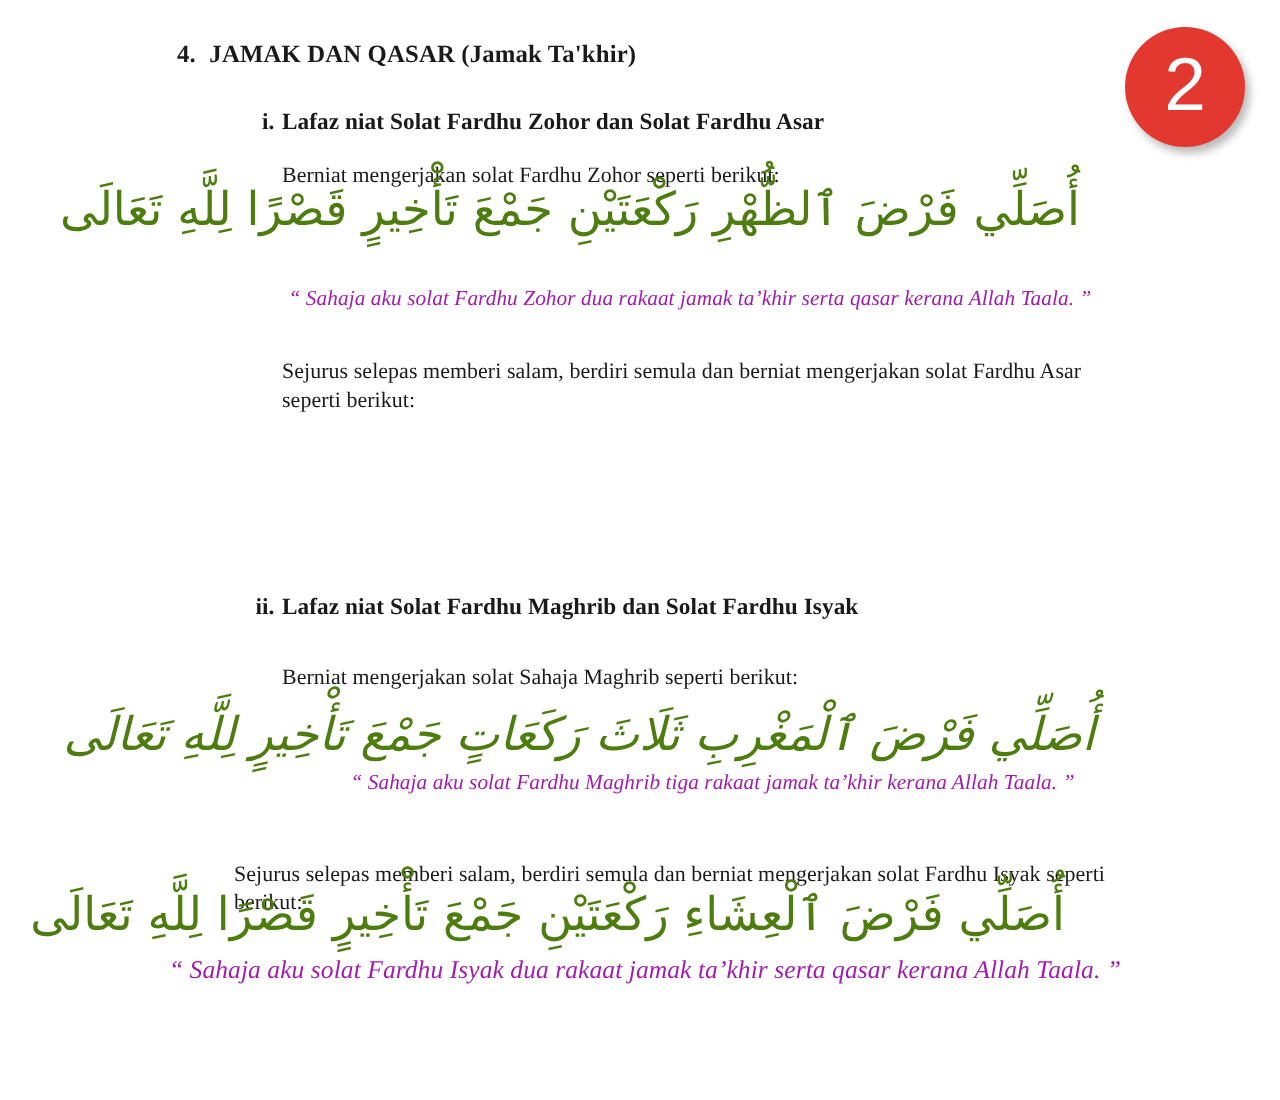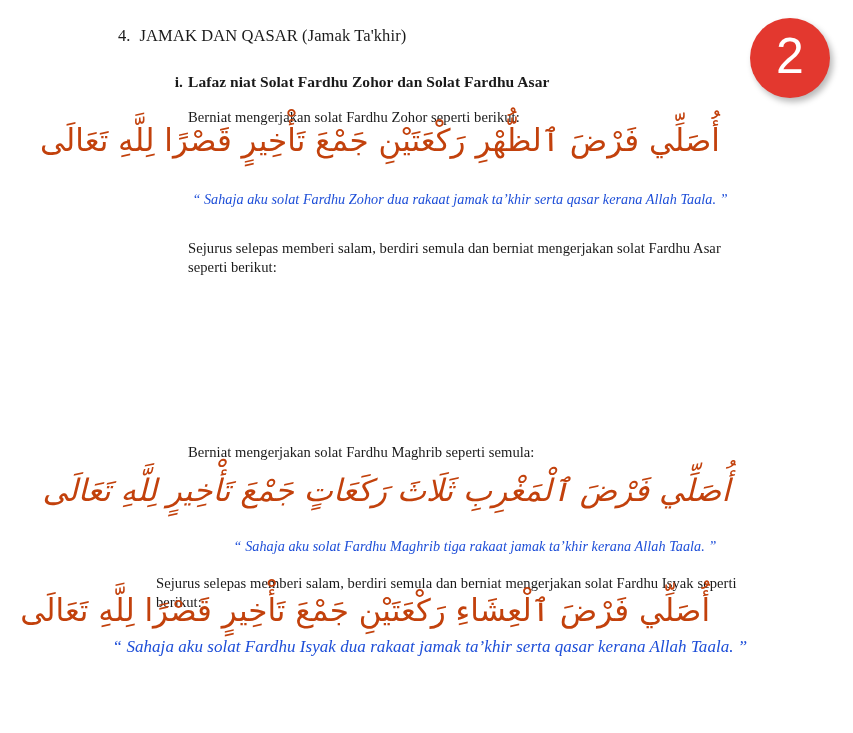--- a/index.html
+++ b/index.html
@@ -49,21 +49,21 @@
     letter-spacing: 0;
     transform: translateY(-2px);
   }
 
   
   .section-heading {
     position: absolute;
     left: 118px;
     top: 26px;
     font-size: 16.5px;
-    font-weight: normal;
+    font-weight: bold;
     letter-spacing: 0.1px;
     white-space: nowrap;
   }
   .section-heading .num { margin-right: 9px; }
 
   .sub-heading {
     position: absolute;
     font-size: 15.5px;
     font-weight: bold;
     white-space: nowrap;
@@ -87,42 +87,42 @@
 
   
   .arabic {
     position: absolute;
     direction: rtl;
     unicode-bidi: bidi-override;
     text-align: center;
     font-family: "DejaVu Sans", "Liberation Sans", sans-serif;
     font-size: 31px;
     line-height: 1.45;
-    color: #c2410c;
+    color: #4d7c0f;
     white-space: nowrap;
     font-weight: 500;
   }
   .arabic-zohor   { left: 160px; top: 118px; width: 560px; }
   .arabic-asar    { left: 160px; top: 262px; width: 560px; }
   .arabic-maghrib { left: 170px; top: 468px; width: 560px; font-style: italic; }
   .arabic-isyak   { left: 140px; top: 588px; width: 570px; }
 
   
   .caption {
     position: absolute;
     font-style: italic;
     font-size: 14.2px;
     line-height: 1.3;
     text-align: center;
     letter-spacing: 0.05px;
-    color: #1d4ed8;
+    color: #a21caf;
   }
   .caption-zohor   { left: 140px; top: 190px; width: 640px; }
   .caption-asar    { left: 140px; top: 330px; width: 640px; }
-  .caption-maghrib { left: 175px; top: 537px; width: 600px; font-style: italic; }
+  .caption-maghrib { left: 175px; top: 513px; width: 600px; font-style: italic; }
   .caption-isyak {
     left: 60px;
     top: 636px;
     width: 740px;
     font-size: 17px;
     line-height: 1.28;
   }
 </style>
 </head>
 <body>
@@ -144,22 +144,25 @@
   <p class="para para-zohor-intro">Berniat mengerjakan solat Fardhu Zohor seperti berikut:</p>
 
   <div class="arabic arabic-zohor">أُصَلِّي فَرْضَ ٱلظُّهْرِ رَكْعَتَيْنِ جَمْعَ تَأْخِيرٍ قَصْرًا لِلَّهِ تَعَالَى</div>
 
   <div class="caption caption-zohor">“ Sahaja aku solat Fardhu Zohor dua rakaat jamak ta’khir serta qasar kerana Allah Taala. ”</div>
 
   <p class="para para-asar-intro">Sejurus selepas memberi salam, berdiri semula dan berniat mengerjakan solat Fardhu Asar seperti berikut:</p>
 
 
 
+  <div class="sub-heading sub-heading-2">
+    <span class="rn">ii.</span><span>Lafaz niat Solat Fardhu Maghrib dan Solat Fardhu Isyak</span>
+  </div>
 
-  <p class="para para-maghrib-intro">Berniat mengerjakan solat Fardhu Maghrib seperti semula:</p>
+  <p class="para para-maghrib-intro">Berniat mengerjakan solat Sahaja Maghrib seperti berikut:</p>
 
   <div class="arabic arabic-maghrib">أُصَلِّي فَرْضَ ٱلْمَغْرِبِ ثَلَاثَ رَكَعَاتٍ جَمْعَ تَأْخِيرٍ لِلَّهِ تَعَالَى</div>
 
   <div class="caption caption-maghrib">“ Sahaja aku solat Fardhu Maghrib tiga rakaat jamak ta’khir kerana Allah Taala. ”</div>
 
   <p class="para para-isyak-intro">Sejurus selepas memberi salam, berdiri semula dan berniat mengerjakan solat Fardhu Isyak seperti berikut:</p>
 
   <div class="arabic arabic-isyak">أُصَلِّي فَرْضَ ٱلْعِشَاءِ رَكْعَتَيْنِ جَمْعَ تَأْخِيرٍ قَصْرًا لِلَّهِ تَعَالَى</div>
 
   <div class="caption caption-isyak">“ Sahaja aku solat Fardhu Isyak dua rakaat jamak ta’khir serta qasar kerana Allah Taala. ”</div>

